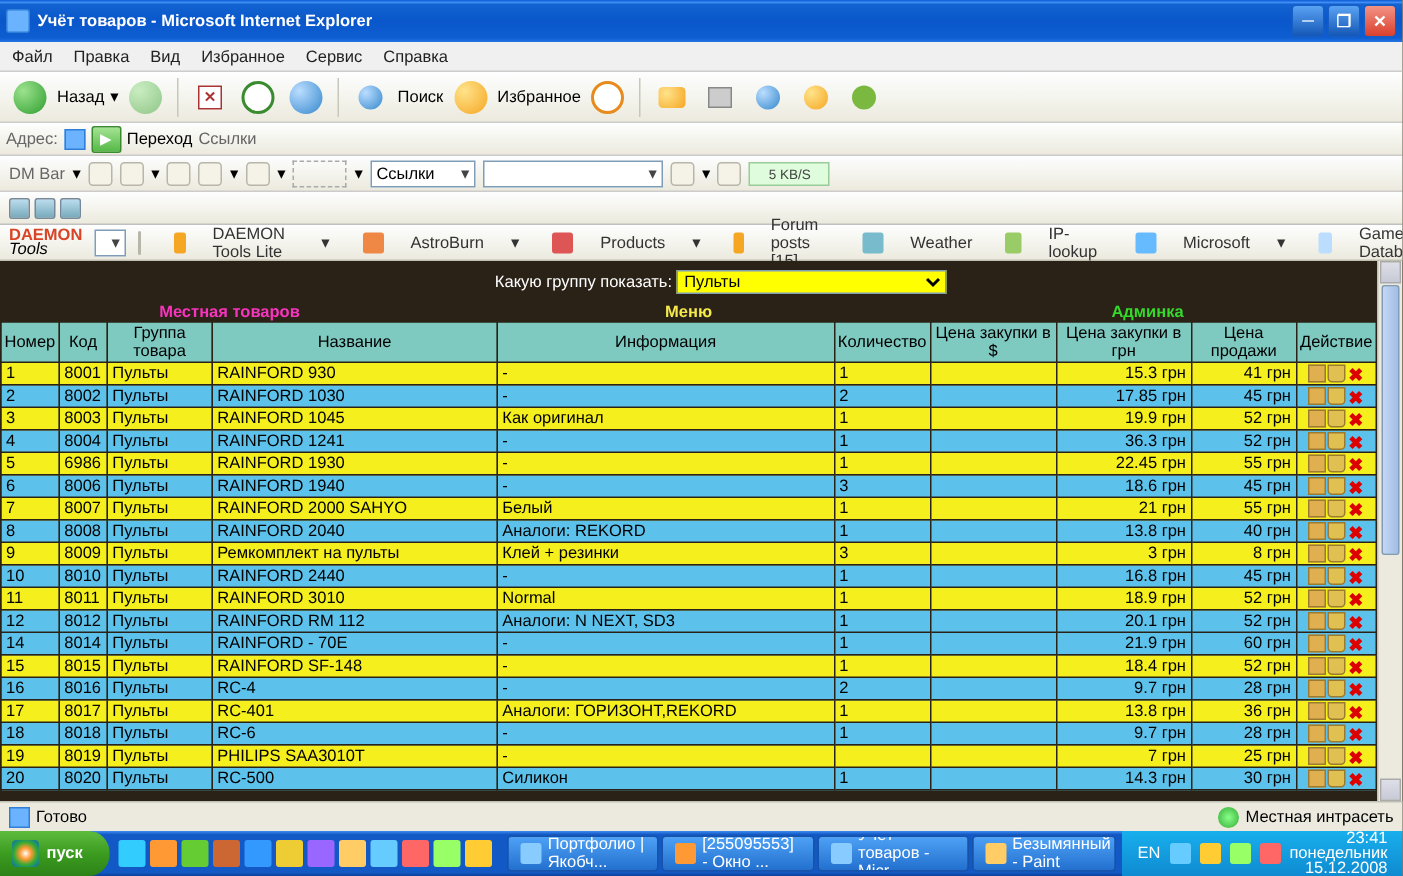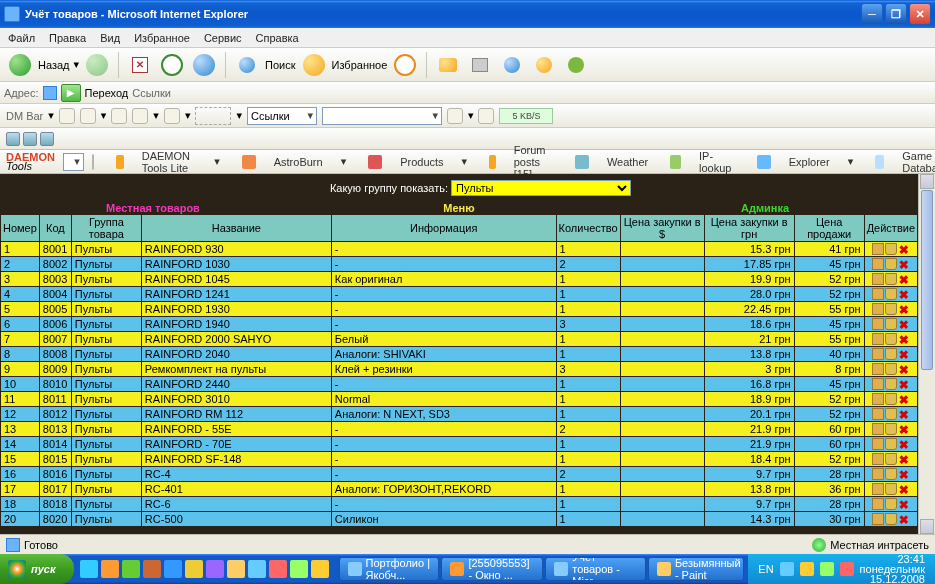--- a/index.html
+++ b/index.html
@@ -55,21 +55,21 @@
 td.ar{text-align:right;}
 td.ac{text-align:center;}
 .act{display:flex;gap:1px;align-items:center;justify-content:center;}
 .ai{width:12px;height:12px;}
 .ai.folder{background:#e0b050;border:1px solid #9c7a30;}
 .ai.truck{background:#e0c050;border:1px solid #9c7a30;border-radius:0 0 3px 3px;}
 .ai.x{color:#d00;font-weight:bold;font-size:12px;}
 .statusbar{height:20px;background:#eceade;border-top:1px solid #c0bfb3;display:flex;align-items:center;padding:0 6px;}
 .statusbar .zone{margin-left:auto;display:flex;align-items:center;gap:4px;}
 .taskbar{height:30px;background:linear-gradient(to bottom,#3c8cf3 0%,#1359c5 8%,#1359c5 92%,#0d409a 100%);display:flex;align-items:center;}
-.startbtn{height:30px;padding:0 18px 0 8px;background:linear-gradient(to bottom,#5ebb3e,#3b9c20 50%,#2d8217);color:white;font-weight:bold;font-style:italic;border-radius:0 14px 14px 0;display:flex;align-items:center;gap:5px;font-size:13px;}
+.startbtn{height:30px;padding:0 18px 0 8px;background:linear-gradient(to bottom,#5ebb3e,#3b9c20 50%,#2d8217);color:white;font-weight:bold;border-radius:0 14px 14px 0;display:flex;align-items:center;gap:5px;font-size:13px;}
 .ql{display:flex;gap:3px;padding:0 6px;}
 .ql .qi{width:18px;height:18px;border-radius:2px;}
 .tasks{display:flex;gap:2px;padding:0 4px;flex:1;}
 .task{height:24px;padding:0 8px;background:linear-gradient(to bottom,#4ea1f5,#2370cf);border:1px solid #1753a8;border-radius:3px;color:white;display:flex;align-items:center;gap:4px;font-size:11px;max-width:160px;overflow:hidden;}
 .task .ti{width:14px;height:14px;background:#8cf;border-radius:2px;flex-shrink:0;}
 .tray{height:30px;background:linear-gradient(to bottom,#18afed,#0f8ad1);padding:0 10px;display:flex;align-items:center;gap:6px;color:white;font-size:10px;}
 .tray .ic{width:14px;height:14px;border-radius:2px;}
 .page{display:flex;flex-direction:column;height:584px;}
 </style>
 </head>
@@ -188,21 +188,21 @@
         <span>Forum posts [15]</span>
       </div>
  <div class="item">
         <div class="ico" style="background:#7bc"></div>
         <span>Weather</span>
       </div>
  <div class="item">
         <div class="ico" style="background:#9c6"></div>
         <span>IP-lookup</span>
       </div>
- <div class="item"><div class="ico" style="background:#6bf"></div><span>Explorer</span>▾</div>
+ <div class="item"><div class="ico" style="background:#6bf"></div><span>Microsoft</span>▾</div>
  <div class="item">
         <div class="ico" style="background:#bdf"></div>
         <span>Game Database</span>
       </div>
  <span style="margin-left:auto">»</span>
 </div>
 
 <div class="content">
  <div class="wrap">
   <div class="filterrow">
@@ -285,33 +285,33 @@
               </td>
             </tr>
             <tr class="b">
               <td>4</td>
               <td>8004</td>
               <td>Пульты</td>
               <td>RAINFORD 1241</td>
               <td>-</td>
               <td>1</td>
               <td></td>
-              <td class="ar">28.0 грн</td>
+              <td class="ar">36.3 грн</td>
               <td class="ar">52 грн</td>
               <td class="ac">
                 <div class="act">
                   <div class="ai folder"></div>
                   <div class="ai truck"></div>
                   <span class="ai x">✖</span>
                 </div>
               </td>
             </tr>
             <tr class="y">
               <td>5</td>
-              <td>8005</td>
+              <td>6986</td>
               <td>Пульты</td>
               <td>RAINFORD 1930</td>
               <td>-</td>
               <td>1</td>
               <td></td>
               <td class="ar">22.45 грн</td>
               <td class="ar">55 грн</td>
               <td class="ac">
                 <div class="act">
                   <div class="ai folder"></div>
@@ -354,21 +354,21 @@
                   <div class="ai truck"></div>
                   <span class="ai x">✖</span>
                 </div>
               </td>
             </tr>
             <tr class="b">
               <td>8</td>
               <td>8008</td>
               <td>Пульты</td>
               <td>RAINFORD 2040</td>
-              <td>Аналоги: SHIVAKI</td>
+              <td>Аналоги: REKORD</td>
               <td>1</td>
               <td></td>
               <td class="ar">13.8 грн</td>
               <td class="ar">40 грн</td>
               <td class="ac">
                 <div class="act">
                   <div class="ai folder"></div>
                   <div class="ai truck"></div>
                   <span class="ai x">✖</span>
                 </div>
@@ -439,56 +439,38 @@
               <td class="ar">20.1 грн</td>
               <td class="ar">52 грн</td>
               <td class="ac">
                 <div class="act">
                   <div class="ai folder"></div>
                   <div class="ai truck"></div>
                   <span class="ai x">✖</span>
                 </div>
               </td>
             </tr>
-            <tr class="y">
-              <td>13</td>
-              <td>8013</td>
-              <td>Пульты</td>
-              <td>RAINFORD - 55E</td>
-              <td>-</td>
-              <td>2</td>
+            <tr class="b">
+              <td>14</td>
+              <td>8014</td>
+              <td>Пульты</td>
+              <td>RAINFORD - 70E</td>
+              <td>-</td>
+              <td>1</td>
               <td></td>
               <td class="ar">21.9 грн</td>
               <td class="ar">60 грн</td>
               <td class="ac">
                 <div class="act">
                   <div class="ai folder"></div>
                   <div class="ai truck"></div>
                   <span class="ai x">✖</span>
                 </div>
               </td>
             </tr>
-            <tr class="b">
-              <td>14</td>
-              <td>8014</td>
-              <td>Пульты</td>
-              <td>RAINFORD - 70E</td>
-              <td>-</td>
-              <td>1</td>
-              <td></td>
-              <td class="ar">21.9 грн</td>
-              <td class="ar">60 грн</td>
-              <td class="ac">
-                <div class="act">
-                  <div class="ai folder"></div>
-                  <div class="ai truck"></div>
-                  <span class="ai x">✖</span>
-                </div>
-              </td>
-            </tr>
             <tr class="y">
               <td>15</td>
               <td>8015</td>
               <td>Пульты</td>
               <td>RAINFORD SF-148</td>
               <td>-</td>
               <td>1</td>
               <td></td>
               <td class="ar">18.4 грн</td>
               <td class="ar">52 грн</td>
@@ -539,20 +521,38 @@
             <tr class="b">
               <td>18</td>
               <td>8018</td>
               <td>Пульты</td>
               <td>RC-6</td>
               <td>-</td>
               <td>1</td>
               <td></td>
               <td class="ar">9.7 грн</td>
               <td class="ar">28 грн</td>
+              <td class="ac">
+                <div class="act">
+                  <div class="ai folder"></div>
+                  <div class="ai truck"></div>
+                  <span class="ai x">✖</span>
+                </div>
+              </td>
+            </tr>
+            <tr class="y">
+              <td>19</td>
+              <td>8019</td>
+              <td>Пульты</td>
+              <td>PHILIPS SAA3010T</td>
+              <td>-</td>
+              <td></td>
+              <td></td>
+              <td class="ar">7 грн</td>
+              <td class="ar">25 грн</td>
               <td class="ac">
                 <div class="act">
                   <div class="ai folder"></div>
                   <div class="ai truck"></div>
                   <span class="ai x">✖</span>
                 </div>
               </td>
             </tr>
             <tr class="b">
               <td>20</td>

